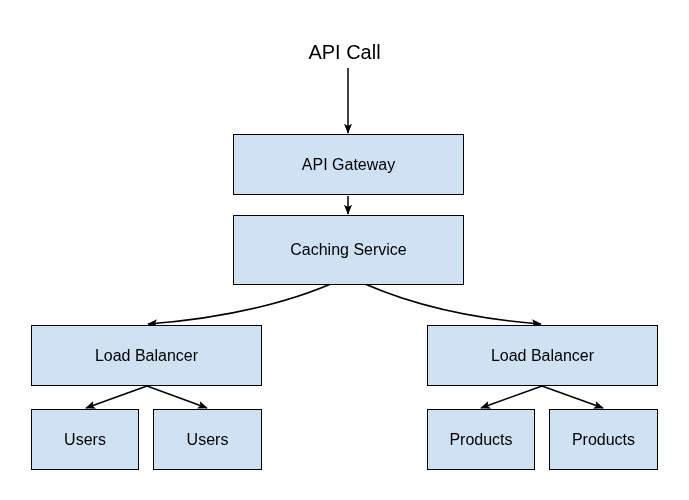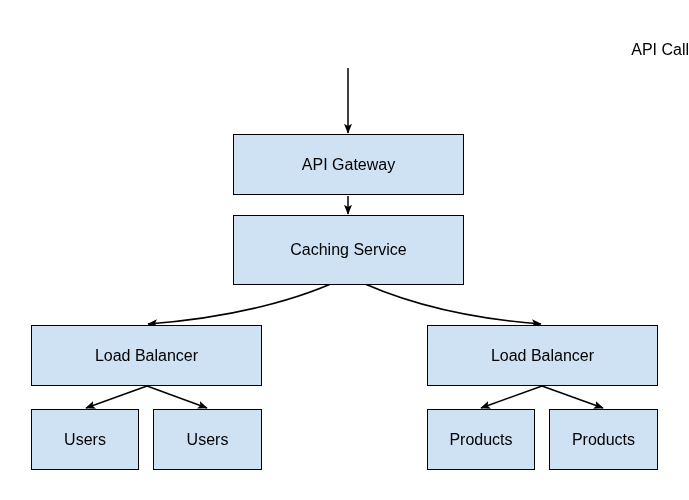--- a/index.html
+++ b/index.html
@@ -43,23 +43,23 @@
     text-align: left;
     white-space: nowrap;
   }
   .node-label {
     display: block;
   }
   .free-label {
     position: absolute;
     color: #000000;
     font-family: "Liberation Sans", sans-serif;
-    font-size: 16px;
+    font-size: 20px;
     line-height: 1.2;
-    text-align: right;
+    text-align: center;
     white-space: nowrap;
   }
 </style>
 </head>
 <body>
 
 <div id="diagram-canvas">
 
   <svg id="edge-layer" viewBox="0 0 689 500" width="689" height="500" xmlns="http://www.w3.org/2000/svg">
     <defs>

